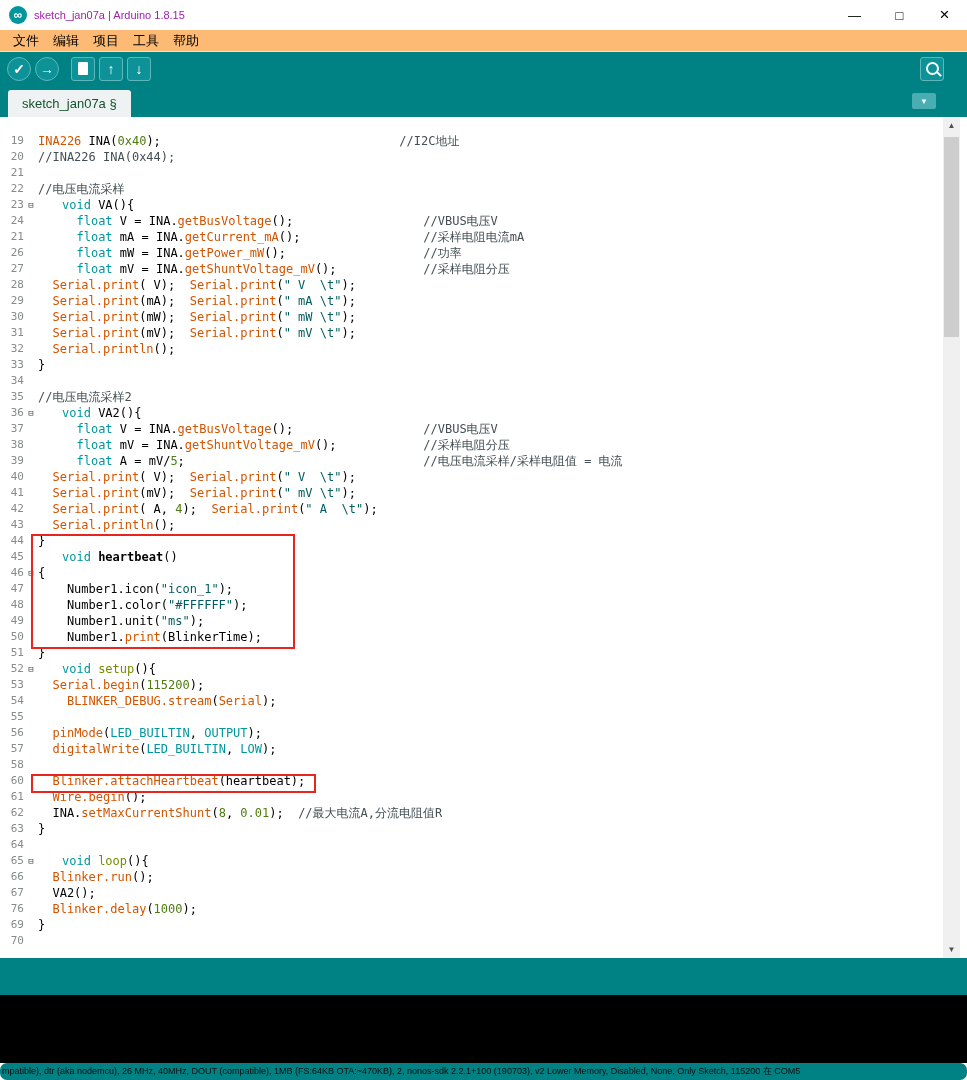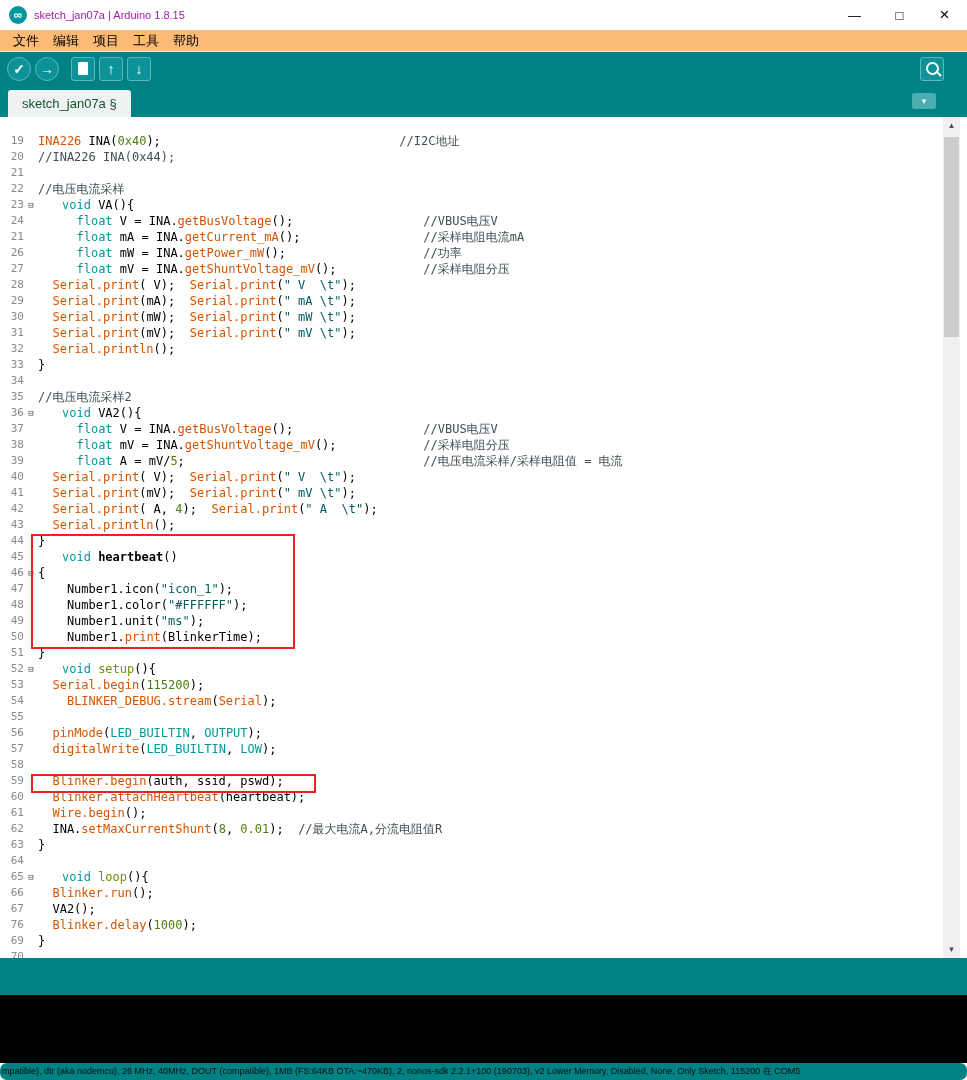--- a/index.html
+++ b/index.html
@@ -322,25 +322,20 @@
           <span class="ln">57</span>
           <span class="fold"></span>
           <span class="codetxt"><span class="tk-p">  </span><span class="tk-f">digitalWrite</span><span class="tk-p">(</span><span class="tk-l">LED_BUILTIN</span><span class="tk-p">, </span><span class="tk-l">LOW</span><span class="tk-p">);</span></span>
         </div>
         <div class="code-line">
           <span class="ln">58</span>
           <span class="fold"></span>
           <span class="codetxt"></span>
         </div>
         <div class="code-line">
-          <span class="ln">59</span>
-          <span class="fold"></span>
-          <span class="codetxt"><span class="tk-p">  </span><span class="tk-f">Blinker.begin</span><span class="tk-p">(auth, ssid, pswd);</span></span>
-        </div>
-        <div class="code-line">
           <span class="ln">60</span>
           <span class="fold"></span>
           <span class="codetxt"><span class="tk-p">  </span><span class="tk-f">Blinker.attachHeartbeat</span><span class="tk-p">(heartbeat);</span></span>
         </div>
         <div class="code-line">
           <span class="ln">61</span>
           <span class="fold"></span>
           <span class="codetxt"><span class="tk-p">  </span><span class="tk-f">Wire.begin</span><span class="tk-p">();</span></span>
         </div>
         <div class="code-line">

